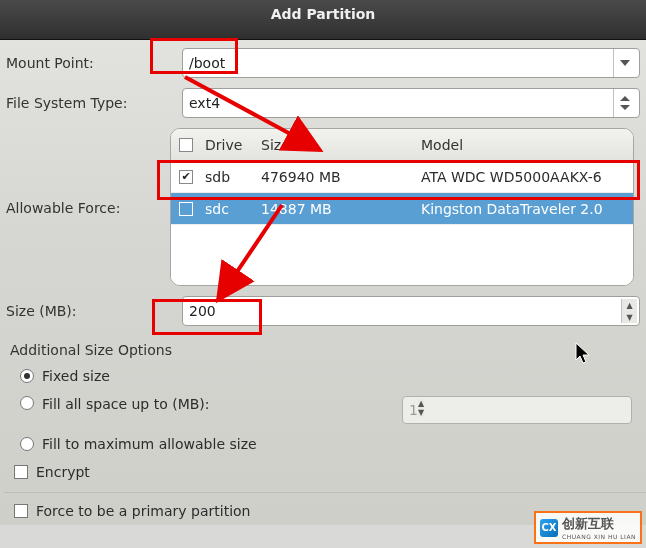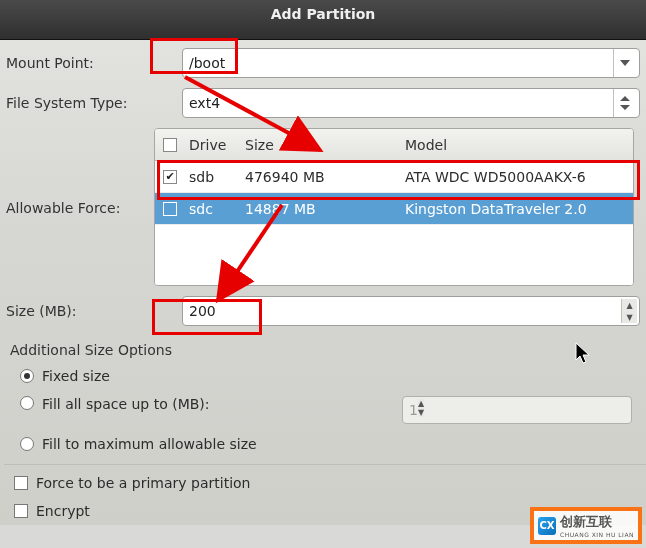--- a/index.html
+++ b/index.html
@@ -71,23 +71,24 @@
     }
     .spinbtns span {
       flex:1; display:flex; align-items:center; justify-content:center;
       font-size:8px; color:#555;
       background:#e8e8e4;
     }
     .drive-table {
       flex:1;
       border:1px solid #a6a6a2;
       background:#fff;
-      border-radius:4px;
+      border-radius:10px;
       overflow:hidden;
       margin-right:6px;
+      margin-left:16px;
     }
     .dt-head, .dt-row {
       display:flex;
       align-items:center;
       height:32px;
       font-size:14px;
     }
     .dt-head {
       background: linear-gradient(#f2f2ee,#e3e3df);
       border-bottom:1px solid #b8b8b4;
@@ -145,21 +146,21 @@
     }
     .arrow-svg {
       position:absolute;
       pointer-events:none;
       z-index:51;
     }
     .watermark {
       position:absolute;
       right:4px; bottom:4px;
       background: rgba(255,255,255,0.85);
-      border:4px solid #f97316;
+      border:2px solid #f97316;
       font-size:10px;
       padding:2px 4px;
       display:flex; align-items:center; gap:4px;
       color:#555;
       z-index:60;
     }
     .watermark .logo{
       width:18px;height:18px;border-radius:3px;
       background:linear-gradient(135deg,#2aa3ef,#0a6fb8);
       color:#fff;display:flex;align-items:center;justify-content:center;
@@ -273,28 +274,28 @@
         <span>▼</span>
       </div>
     </div>
   </div>
 
   <div class="radio-row">
     <span class="radio"></span>
     <span>Fill to maximum allowable size</span>
   </div>
 
+  <div class="check-row" style="padding-left:10px;">
+    <span class="square"></span>
+    <span>Encrypt</span>
+  </div>
+
   <div class="check-row" style="padding-left:10px; border-top:1px solid #bdbdb9; margin-top:6px; padding-top:10px;">
     <span class="square"></span>
     <span>Force to be a primary partition</span>
-  </div>
-
-  <div class="check-row" style="padding-left:10px;">
-    <span class="square"></span>
-    <span>Encrypt</span>
   </div>
 
 </div>
 
 <div class="highlight-box" style="left:150px; top:38px; width:88px; height:36px;"></div>
 <div class="highlight-box" style="left:157px; top:160px; width:483px; height:40px;"></div>
 <div class="highlight-box" style="left:152px; top:299px; width:110px; height:36px;"></div>
 
 <svg class="arrow-svg" style="left:180px; top:72px; width:160px; height:90px;" viewBox="0 0 160 90">
   <defs>

